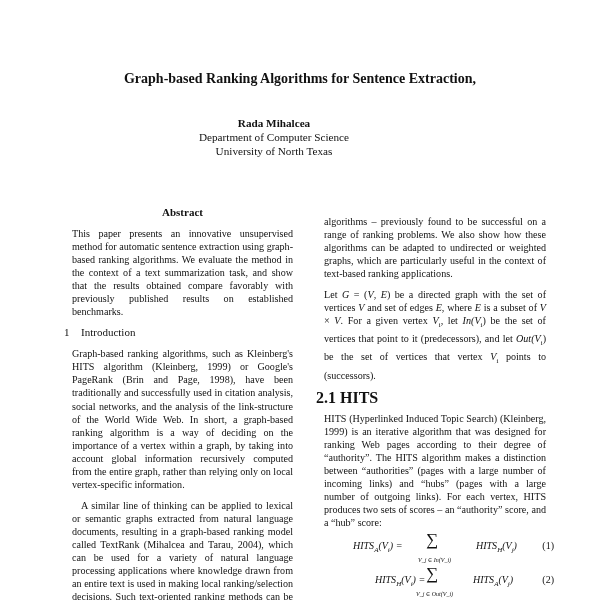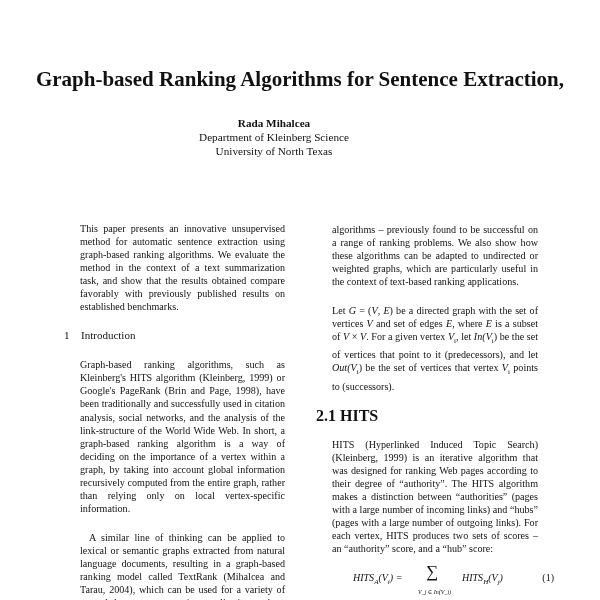--- a/index.html
+++ b/index.html
@@ -1,27 +1,27 @@
 <!DOCTYPE html>
 <html><head>
 <meta charset="utf-8">
 <style>
   html, body { margin:0; padding:0; background:#fff; }
   body { width:600px; height:600px; overflow:hidden; position:relative;
          font-family:"Liberation Serif","DejaVu Serif",serif; color:#111; }
   .title { position:absolute; left:0; width:600px; top:70px; text-align:center;
-           font-weight:bold; font-size:21px; line-height:18px; }
+           font-weight:bold; font-size:14px; line-height:18px; }
   .author-block { position:absolute; left:0; width:548px; top:116px; text-align:center;
                   font-size:11.2px; line-height:14.2px; }
   .author-name { font-weight:bold; }
   .col { position:absolute; top:206px; font-size:10.1px; line-height:13.05px; }
   .col-left { left:64px; width:237px; }
   .col-right { left:316px; width:238px; top:207px; }
   .abstract-heading { text-align:center; font-weight:bold; font-size:11px; margin:0 0 2px 0; line-height:13px; }
-  p.jp { margin:16px; text-align:justify; text-align-last:left; hyphens:manual; }
+  p.jp { margin:8px; text-align:justify; text-align-last:left; hyphens:manual; }
   .indent { text-indent:9px; margin-top:7px !important; }
   .sec-heading { font-weight:normal; font-size:11px; margin:8px 0 5px 0; line-height:13px; }
   .sec-heading .num { display:inline-block; width:17px; }
   .subsec-heading { font-weight:bold; font-size:16px; margin:9px 0 5px 0; line-height:13px; }
   .subsec-heading .num { display:inline-block; width:24px; }
   .para-gap { margin-top:7px !important; }
   .eq { position:relative; height:28px; margin-top:6px; font-style:italic; font-size:10px; }
   .eq .lhs { position:absolute; top:0; }
   .eq .sum { position:absolute; top:-6px; font-style:normal; font-size:17px; }
   .eq .sub { position:absolute; top:15px; font-size:6px; }
@@ -32,25 +32,26 @@
 </style>
 </head>
 <body>
 
 <div class="title">
   <div>Graph-based Ranking Algorithms for Sentence Extraction,</div>
 </div>
 
 <div class="author-block">
   <div class="author-name">Rada Mihalcea</div>
-  <div>Department of Kleinberg Science</div>
+  <div>Department of Computer Science</div>
   <div>University of North Texas</div>
 </div>
 
 <div class="col col-left">
+  <div class="abstract-heading">Abstract</div>
   <p class="jp">This paper presents an innovative unsupervised method for automatic sentence extraction using graph-based ranking algorithms. We evaluate the method in the context of a text summarization task, and show that the results obtained compare favorably with previously published results on established benchmarks.</p>
 
   <div class="sec-heading">
     <span class="num">1</span><span>Introduction</span>
   </div>
   <p class="jp">Graph-based ranking algorithms, such as Kleinberg's HITS algorithm (Kleinberg, 1999) or Google's PageRank (Brin and Page, 1998), have been traditionally and successfully used in citation analysis, social networks, and the analysis of the link-structure of the World Wide Web. In short, a graph-based ranking algorithm is a way of deciding on the importance of a vertex within a graph, by taking into account global information recursively computed from the entire graph, rather than relying only on local vertex-specific information.</p>
   <p class="jp indent">A similar line of thinking can be applied to lexical or semantic graphs extracted from natural language documents, resulting in a graph-based ranking model called TextRank (Mihalcea and Tarau, 2004), which can be used for a variety of natural language processing applications where knowledge drawn from an entire text is used in making local ranking/selection decisions. Such text-oriented ranking methods can be applied to tasks ranging from automated extraction of keyphrases, to extractive summarization and word sense disambiguation (Mihalcea et al., 2004).</p>
 </div>
 
 <div class="col col-right">
@@ -60,21 +61,21 @@
 
   <div class="subsec-heading">
     <span class="num">2.1</span><span>HITS</span>
   </div>
   <p class="jp">HITS (Hyperlinked Induced Topic Search) (Kleinberg, 1999) is an iterative algorithm that was designed for ranking Web pages according to their degree of “authority”. The HITS algorithm makes a distinction between “authorities” (pages with a large number of incoming links) and “hubs” (pages with a large number of outgoing links). For each vertex, HITS produces two sets of scores – an “authority” score, and a “hub” score:</p>
 
   <div class="eq" style="margin-top:10px;">
     <span class="lhs" style="left:37px;"><span>HITS</span><sub>A</sub><span>(V</span><sub>i</sub><span>) =</span></span>
     <span class="sum" style="left:110px;">∑</span>
     <span class="sub" style="left:102px;">V_j ∈ In(V_i)</span>
-    <span class="rhs" style="left:146px;"><span>HITS</span><sub>H</sub><span>(V</span><sub>j</sub><span>)</span></span>
+    <span class="rhs" style="left:160px;"><span>HITS</span><sub>H</sub><span>(V</span><sub>j</sub><span>)</span></span>
     <span class="eqnum">(1)</span>
   </div>
 
   <div class="eq" style="margin-top:6px;">
     <span class="lhs" style="left:59px;text-align:center;"><span>HITS</span><sub>H</sub><span>(V</span><sub>i</sub><span>) =</span></span>
     <span class="sum" style="left:110px;">∑</span>
     <span class="sub" style="left:100px;">V_j ∈ Out(V_i)</span>
     <span class="rhs" style="left:157px;"><span>HITS</span><sub>A</sub><span>(V</span><sub>j</sub><span>)</span></span>
     <span class="eqnum">(2)</span>
   </div>

